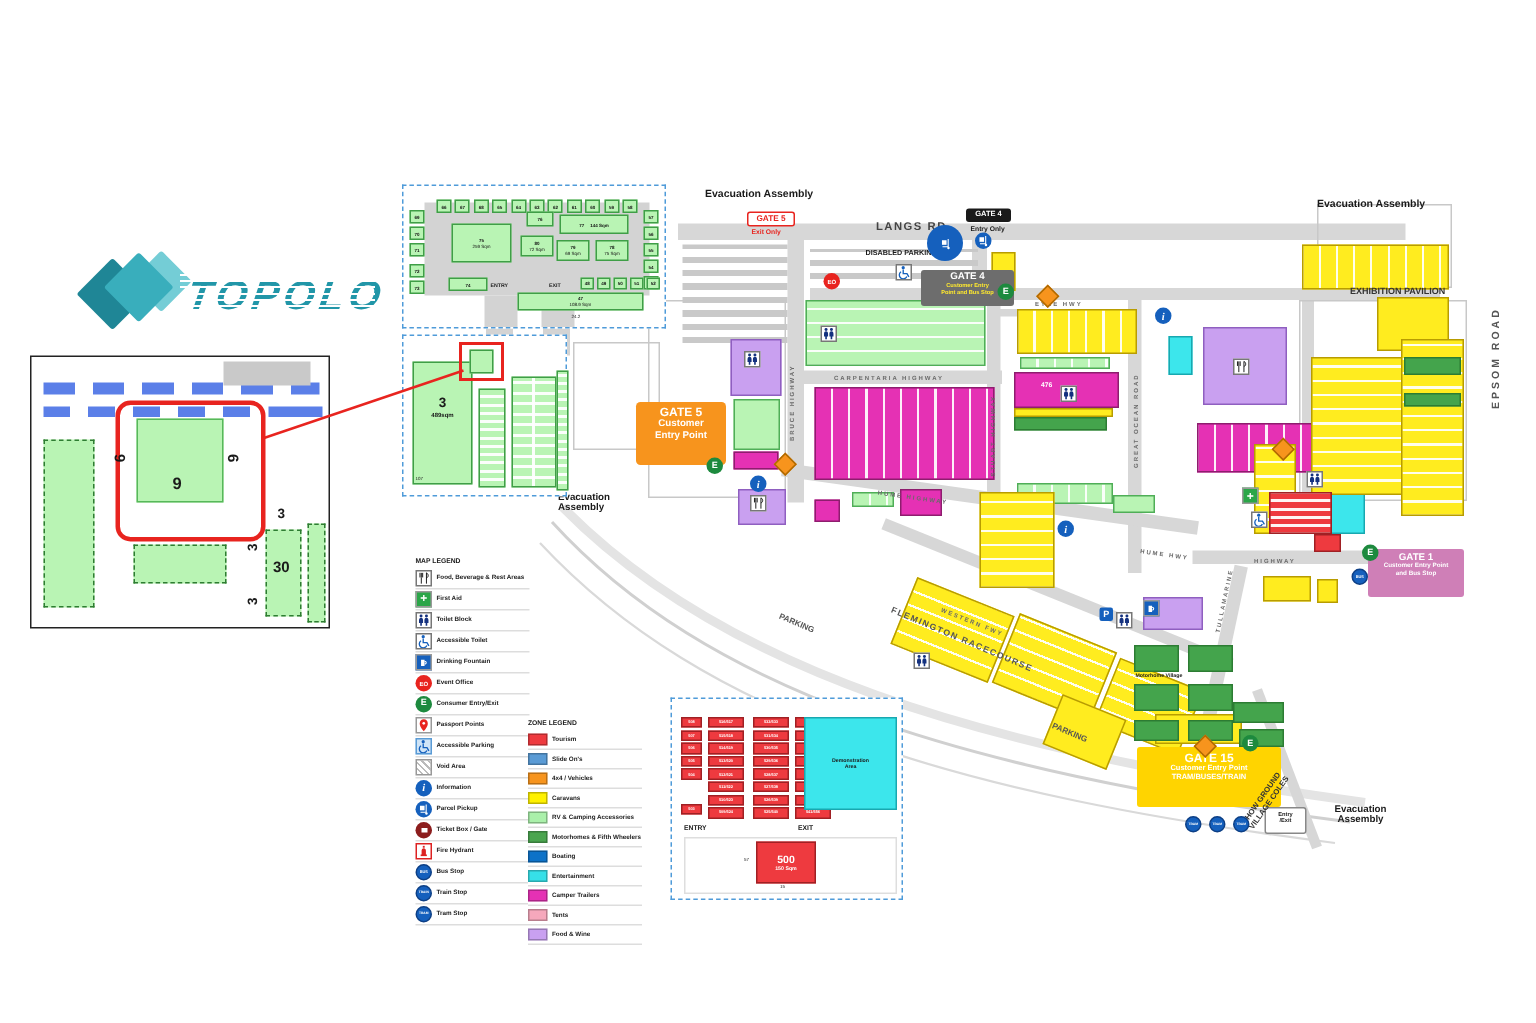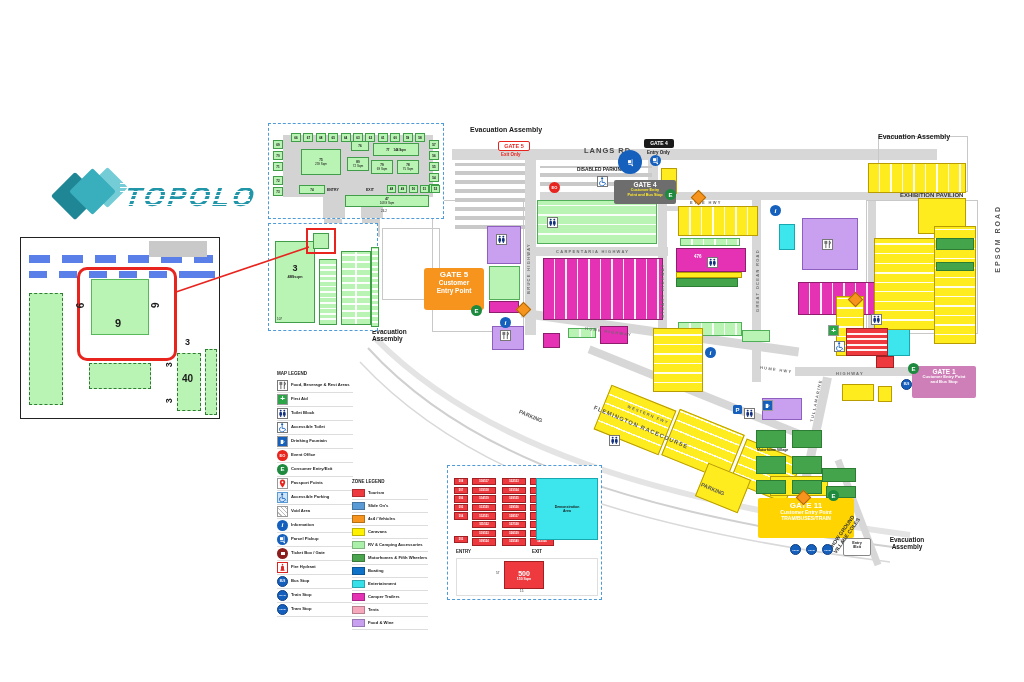--- a/index.html
+++ b/index.html
@@ -61,21 +61,21 @@
     <div class="abs" style="left:8px;top:17px;width:184px;height:8px;background:repeating-linear-gradient(90deg,#5b7fe8 0 21px,transparent 21px 33px);"></div>
     <div class="abs" style="left:8px;top:33px;width:140px;height:7px;background:repeating-linear-gradient(90deg,#5b7fe8 0 18px,transparent 18px 30px);"></div>
     <div class="abs" style="left:158px;top:33px;width:36px;height:7px;background:#5b7fe8;"></div>
     <div class="abs" style="left:128px;top:3px;width:58px;height:16px;background:#c9c9c9;"></div>
     <div class="abs" style="left:8px;top:55px;width:34px;height:112px;background:#b9f4b4;border:1px dashed #2e7d32;box-sizing:border-box;"></div>
     <div class="abs" style="left:68px;top:125px;width:62px;height:26px;background:#b9f4b4;border:1px dashed #2e7d32;box-sizing:border-box;"></div>
     <div class="abs" style="left:156px;top:115px;width:24px;height:58px;background:#b9f4b4;border:1px dashed #2e7d32;box-sizing:border-box;"></div>
     <div class="abs" style="left:184px;top:111px;width:12px;height:66px;background:#b9f4b4;border:1px dashed #2e7d32;box-sizing:border-box;"></div>
     <span class="ml" style="left:164px;top:100px;font-size:9px;">3</span>
     <span class="ml" style="left:146px;top:122px;font-size:9px;transform:rotate(-90deg);">3</span>
-    <span class="ml" style="left:161px;top:136px;font-size:10px;">40</span>
+    <span class="ml" style="left:161px;top:136px;font-size:10px;">30</span>
     <span class="ml" style="left:146px;top:158px;font-size:9px;transform:rotate(-90deg);">3</span>
 
     <div class="abs" style="left:56px;top:29px;width:100px;height:94px;border:3.5px solid #e8241f;border-radius:10px;box-sizing:border-box;"></div>
     <div class="abs" style="left:70px;top:41px;width:56px;height:54px;background:#b9f4b4;border:0.6px solid #57b85a;"></div>
     <span class="ml" style="left:94px;top:80px;font-size:11px;">9</span>
     <span class="ml" style="left:58px;top:62px;font-size:10px;transform:rotate(-90deg);">6</span>
     <span class="ml" style="left:130px;top:62px;font-size:10px;transform:rotate(90deg);">6</span>
   </div>
 
   <div class="dashbox" style="left:268px;top:123px;width:176px;height:96px;">
@@ -646,21 +646,21 @@
       <div style="font-size:8px;font-weight:bold;margin-top:2px;">GATE 5</div>
       <div style="font-size:6.5px;font-weight:bold;">Customer</div>
       <div style="font-size:6.5px;font-weight:bold;">Entry Point</div>
     </div>
     <div class="gbox" style="left:912px;top:366px;width:64px;height:32px;background:#cf7fb7;">
       <div style="font-size:6.5px;font-weight:bold;margin-top:2px;">GATE 1</div>
       <div style="font-size:4.2px;font-weight:bold;">Customer Entry Point</div>
       <div style="font-size:4.2px;font-weight:bold;">and Bus Stop</div>
     </div>
     <div class="gbox" style="left:758px;top:498px;width:96px;height:40px;background:#ffd400;">
-      <div style="font-size:8px;font-weight:bold;margin-top:3px;">GATE 11</div>
+      <div style="font-size:8px;font-weight:bold;margin-top:3px;">GATE 15</div>
       <div style="font-size:5px;font-weight:bold;">Customer Entry Point</div>
       <div style="font-size:5px;font-weight:bold;">TRAM/BUSES/TRAIN</div>
     </div>
     <div class="gbox" style="left:843px;top:538px;width:26px;height:16px;background:#fff;border:0.7px solid #888;color:#222;">
       <div style="font-size:3.8px;font-weight:bold;margin-top:2px;">Entry</div>
       <div style="font-size:3.8px;font-weight:bold;">/Exit</div>
     </div>
     <span class="ml" style="left:900px;top:192px;font-size:6px;color:#333;">EXHIBITION PAVILION</span>
     <span class="ml" style="left:938px;top:235px;font-size:7px;color:#555;transform:rotate(-90deg);transform-origin:center;width:120px;text-align:center;letter-spacing:2px;">EPSOM   ROAD</span>
     <div class="ml" style="left:828px;top:548px;font-size:5.2px;color:#333;transform:rotate(-55deg);transform-origin:left top;">

